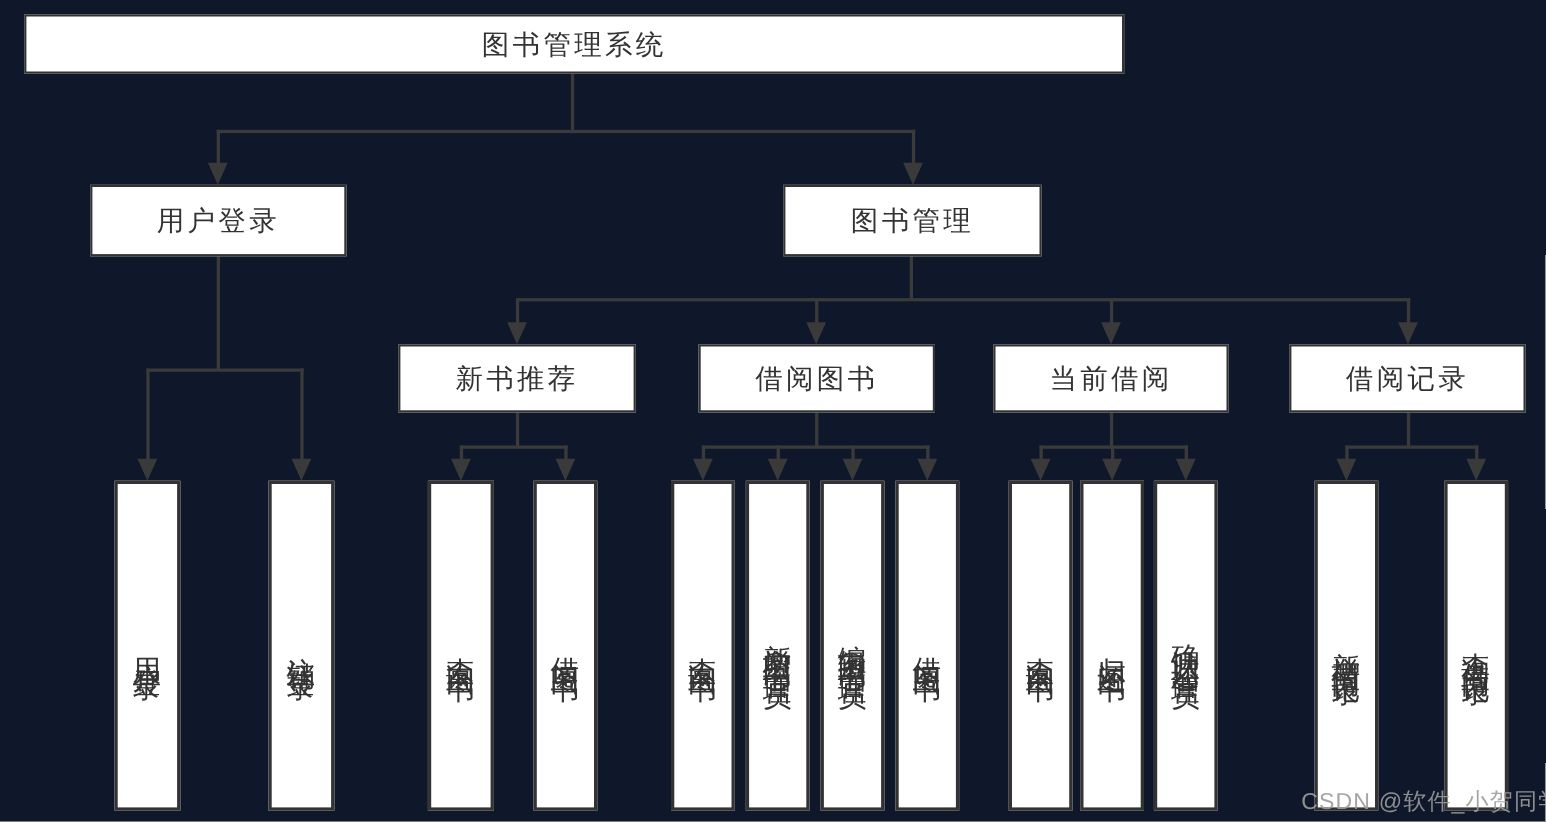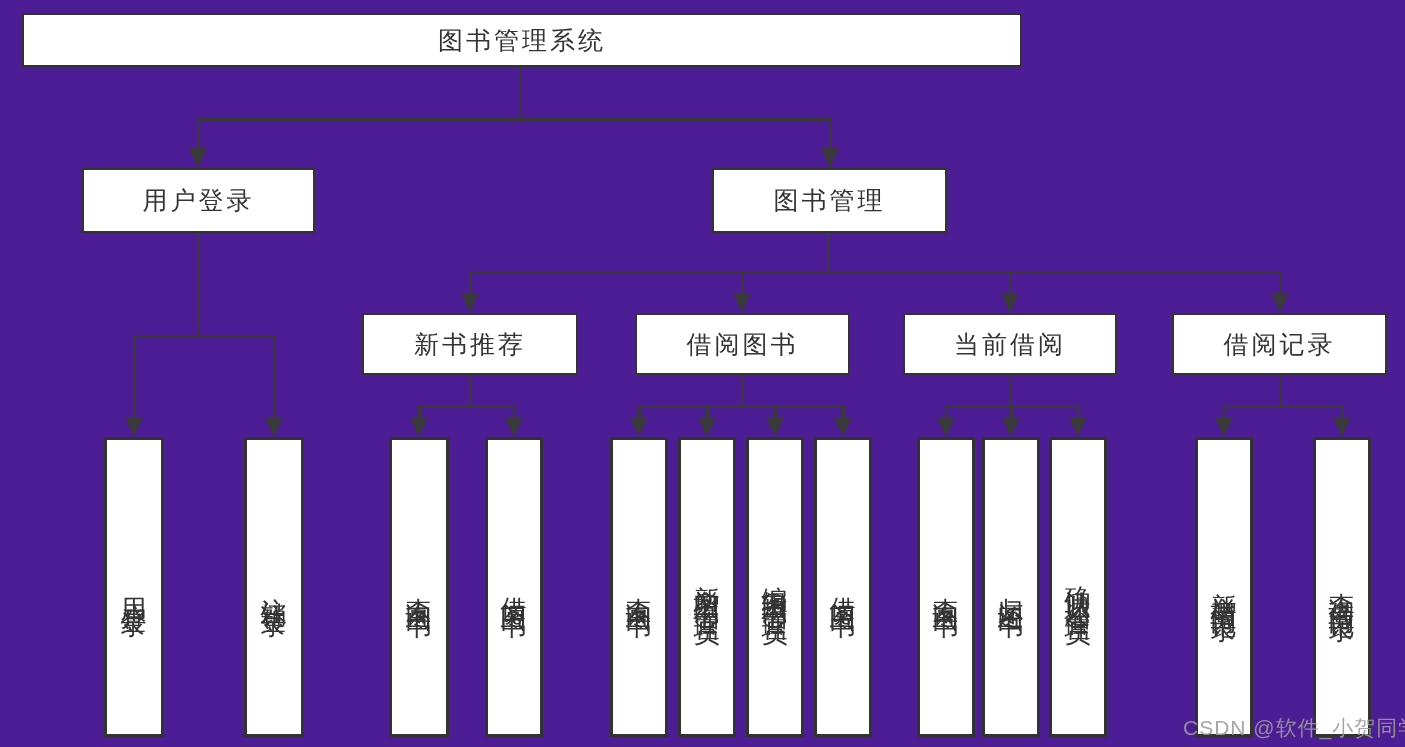--- a/index.html
+++ b/index.html
@@ -1,19 +1,19 @@
 <!DOCTYPE html>
 <html><head>
 <meta charset="utf-8">
 <style>
   html,body{margin:0;padding:0;background:#ffffff;}
   .canvas{
     position:relative;
     width:1405px;height:747px;
-    background:#4c1d95;
+    background:#0f172a;
     font-family:"Liberation Sans","DejaVu Sans",sans-serif;
     overflow:hidden;
   }
   .box{
     position:absolute;
     background:#ffffff;
     border:2px solid #333333;
     box-sizing:border-box;
     display:flex;align-items:center;justify-content:center;
     color:#333333;

